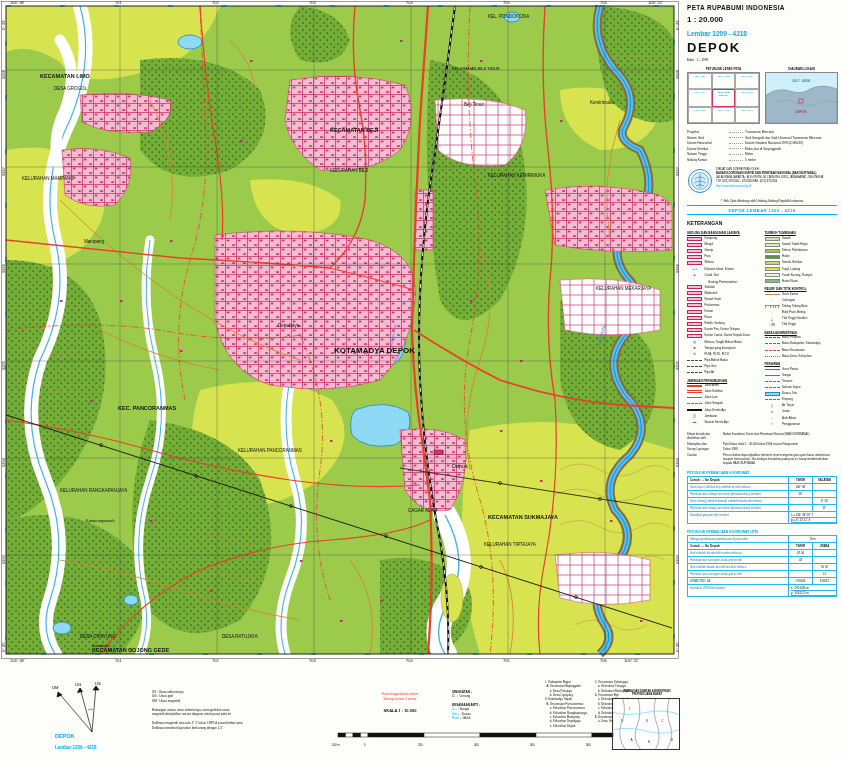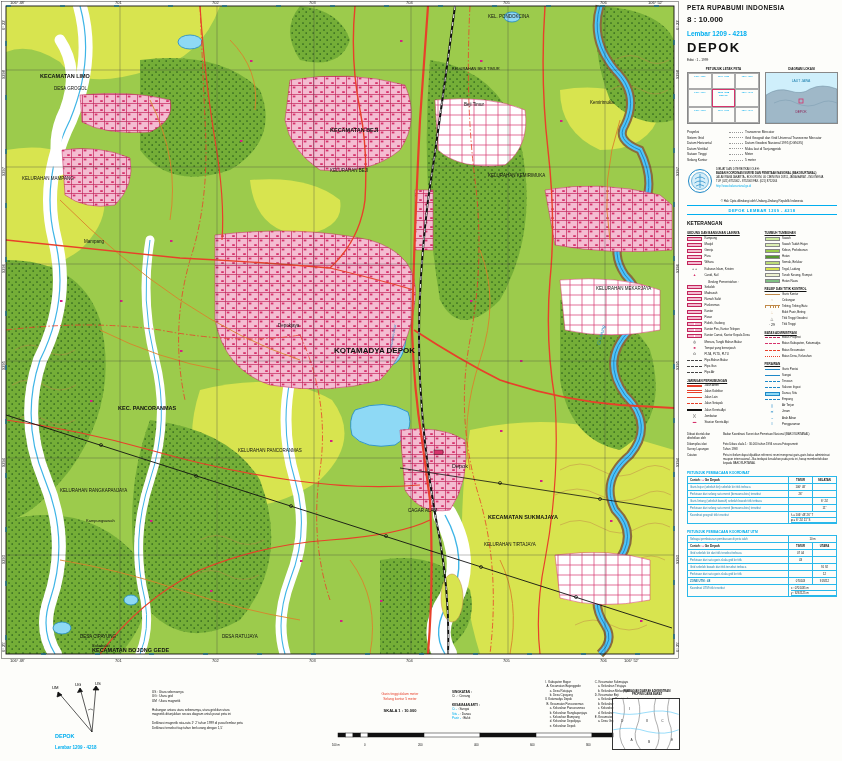--- a/index.html
+++ b/index.html
@@ -341,21 +341,21 @@
       <span class="edge-lab" style="left: 10px; top: 658px;">106° 48'</span>
       <span class="edge-lab" style="left: 624px; top: 658px;">106° 52'</span>
       <span class="edge-lab edge-vert" style="left: 1px; top: 30px;">6° 22'</span>
       <span class="edge-lab edge-vert" style="left: 1px; top: 652px;">6° 25'</span>
       <span class="edge-lab edge-vert" style="left: 675px; top: 30px;">6° 22'</span>
       <span class="edge-lab edge-vert" style="left: 675px; top: 652px;">6° 25'</span>
     </div>
 
   <div class="rp">
     <div class="rp-title">PETA RUPABUMI  INDONESIA</div>
-    <div class="rp-scale">8 : 10.000</div>
+    <div class="rp-scale">1 : 20.000</div>
     <div class="rp-sheet">Lembar 1209 - 4218</div>
     <div class="rp-name">DEPOK</div>
     <div class="rp-edition">Edisi : 1 - 1999</div>
 
     <div class="idx-row">
       <div class="idx-box">
         <div class="idx-title">PETUNJUK LETAK PETA</div>
         <div class="idx-grid" id="idx-grid">
             <div class="idx-cell">
               <div>1209-4221</div>

